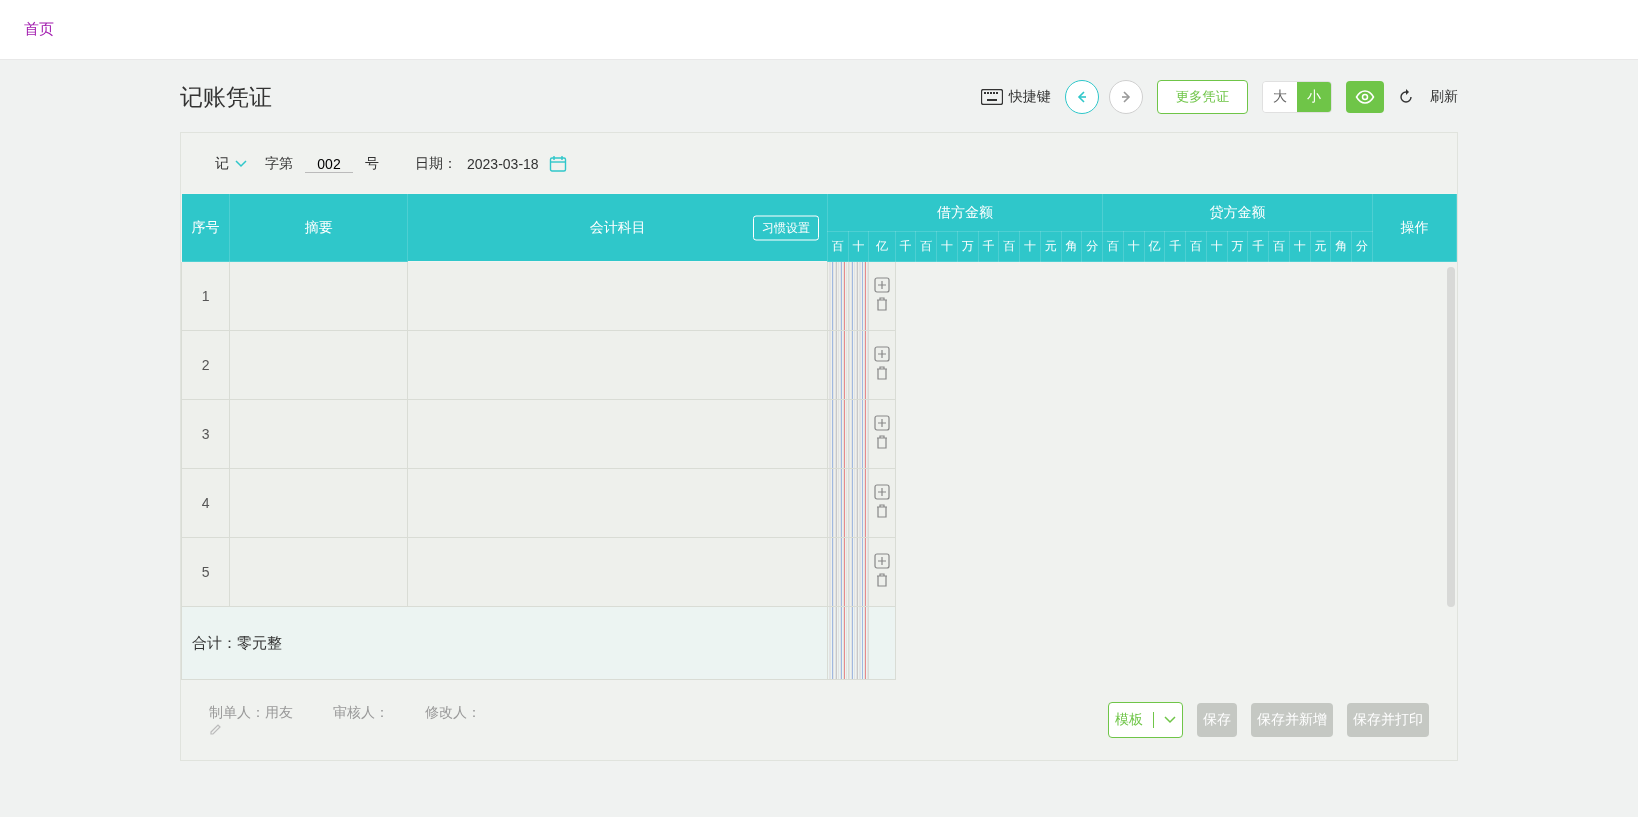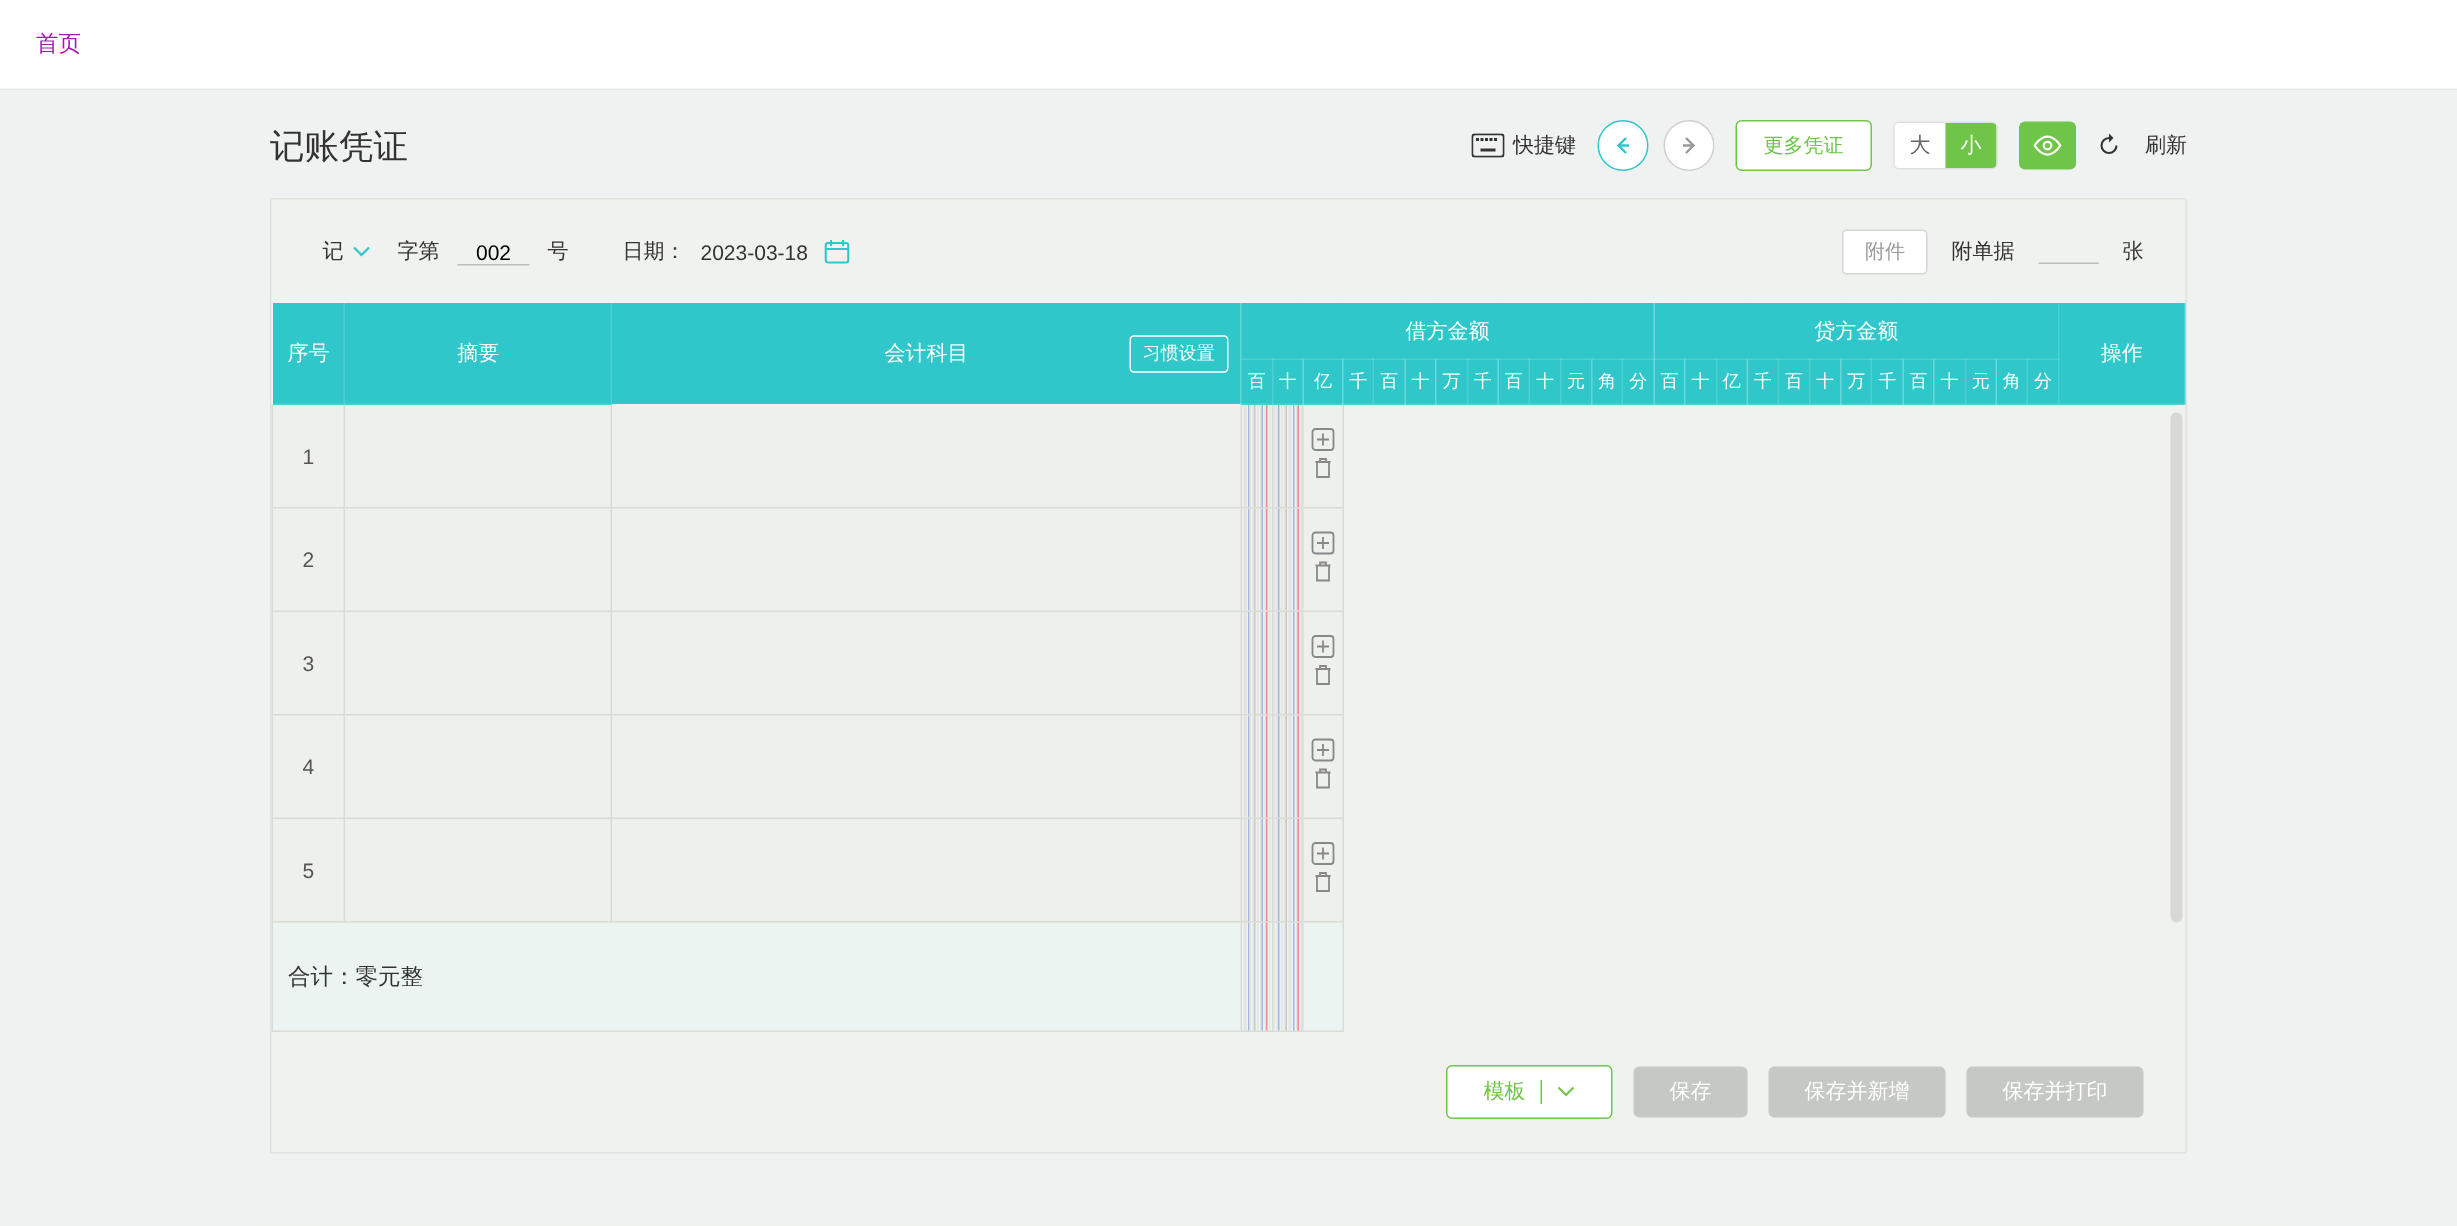--- a/index.html
+++ b/index.html
@@ -56,21 +56,21 @@
 .amount-grid .digit:last-child { border-right: none; }
 .ops { color:#888; }
 .ops .icon { margin: 0 4px; cursor:pointer; display:inline-flex;}
 .total-row td { background:#ecf4f2; height: 72px; text-align:left; padding-left: 10px; color:#333; font-size:15px;}
 .total-row .amount-cell { padding:0; }
 .total-row .op-blank { background:#ecf4f2; }
 .scroll-indicator { position:absolute; right:2px; top:74px; width:8px; height:340px; background:#c0c0c0; border-radius:4px; opacity:.5;}
 .footer { display:flex; align-items:center; padding: 22px 28px 0 28px; }
 .footer .meta { color:#999; display:flex; gap: 36px; }
 .footer .meta .edit-icon { color:#bbb; margin-left:4px; cursor:pointer;}
-.btn { padding: 8px 24px; border-radius:4px; font-size:14px; border:none; cursor:pointer;}
+.btn { padding: 8px 6px; border-radius:4px; font-size:14px; border:none; cursor:pointer;}
 .btn-template { border:1px solid #6fc548; color:#6fc548; background:#fff; display:inline-flex; align-items:center; }
 .btn-template .divider { width:1px; height:16px; background:#6fc548; margin:0 10px;}
 .btn-disabled { background:#c5c8c3; color:#fff; margin-left:14px;}
 .right-btns { display:flex; align-items:center; }
 svg { display:block; }
 </style>
 </head>
 <body>
 
 <div class="tabs">
@@ -145,26 +145,20 @@
           <span class="calendar-icon">
             <svg width="18" height="18" viewBox="0 0 18 18">
                 <rect x="1.5" y="3" width="15" height="13" rx="1.5" fill="none" stroke="#2fc7ca" stroke-width="1.4"></rect>
                 <path d="M1.5 7 H16.5" stroke="#2fc7ca" stroke-width="1.4"></path>
                 <path d="M5 1 V5 M13 1 V5" stroke="#2fc7ca" stroke-width="1.4"></path>
               </svg>
           </span>
         </div>
       </div>
       <div class="spacer"></div>
-      <div class="right">
-        <button class="attach-btn">附件</button>
-        <span class="attach-link">附单据</span>
-        <input class="sheet-input" style="">
-        <span>张</span>
-      </div>
     </div>
 
     <div class="table-wrap">
       <table>
         <thead>
           <tr class="th-top">
             <th class="col-seq" rowspan="2">序号</th>
             <th class="col-summary" rowspan="2">摘要</th>
             <th class="col-account" rowspan="2">
               <span>会计科目</span>
@@ -486,20 +480,36 @@
                 </div>
               </td>
               <td class="op-blank"></td>
             </tr>
           </tbody>
       </table>
       <div class="scroll-indicator"></div>
     </div>
 
     <div class="footer">
+      <div class="meta">
+        <span>
+          <span>制单人：</span><span>用友</span>
+          <span class="edit-icon">
+            <svg width="14" height="14" viewBox="0 0 14 14">
+                <path d="M2 10 L9 3 L11 5 L4 12 L2 12 Z" fill="none" stroke="#bbb" stroke-width="1.2"></path>
+              </svg>
+          </span>
+        </span>
+        <span>
+          <span>审核人：</span><span></span>
+        </span>
+        <span>
+          <span>修改人：</span><span></span>
+        </span>
+      </div>
       <div class="spacer"></div>
       <div class="right-btns">
         <button class="btn btn-template">
           <span>模板</span>
           <span class="divider"></span>
           <svg width="12" height="8" viewBox="0 0 12 8">
               <path d="M1 1 L6 6 L11 1" fill="none" stroke="#6fc548" stroke-width="1.5"></path>
             </svg>
         </button>
         <button class="btn btn-disabled">保存</button>

